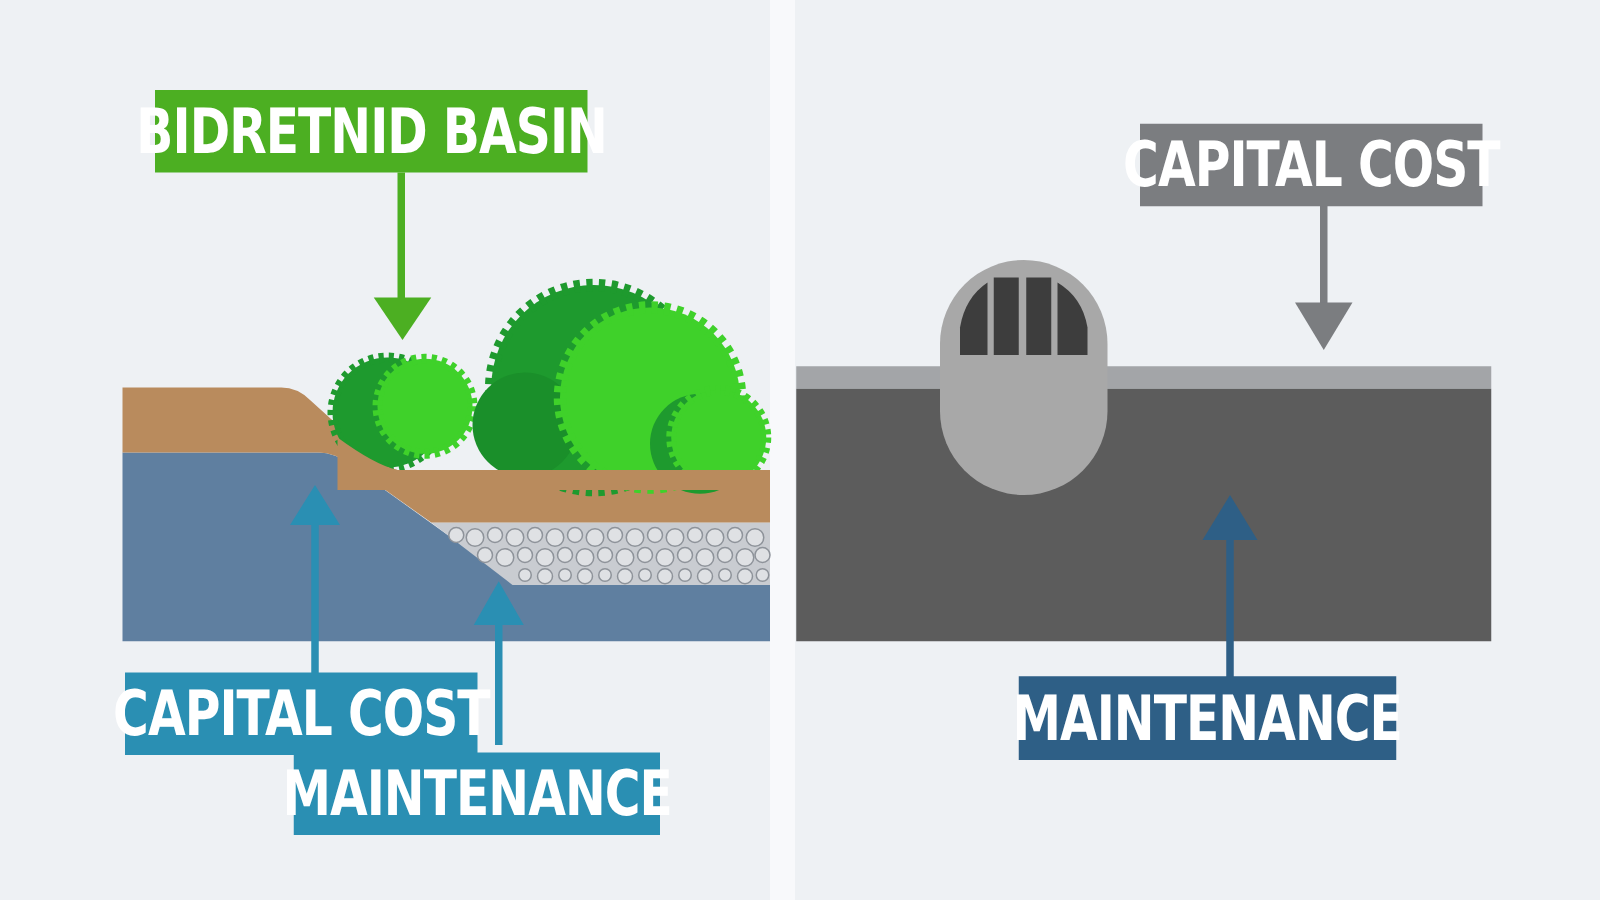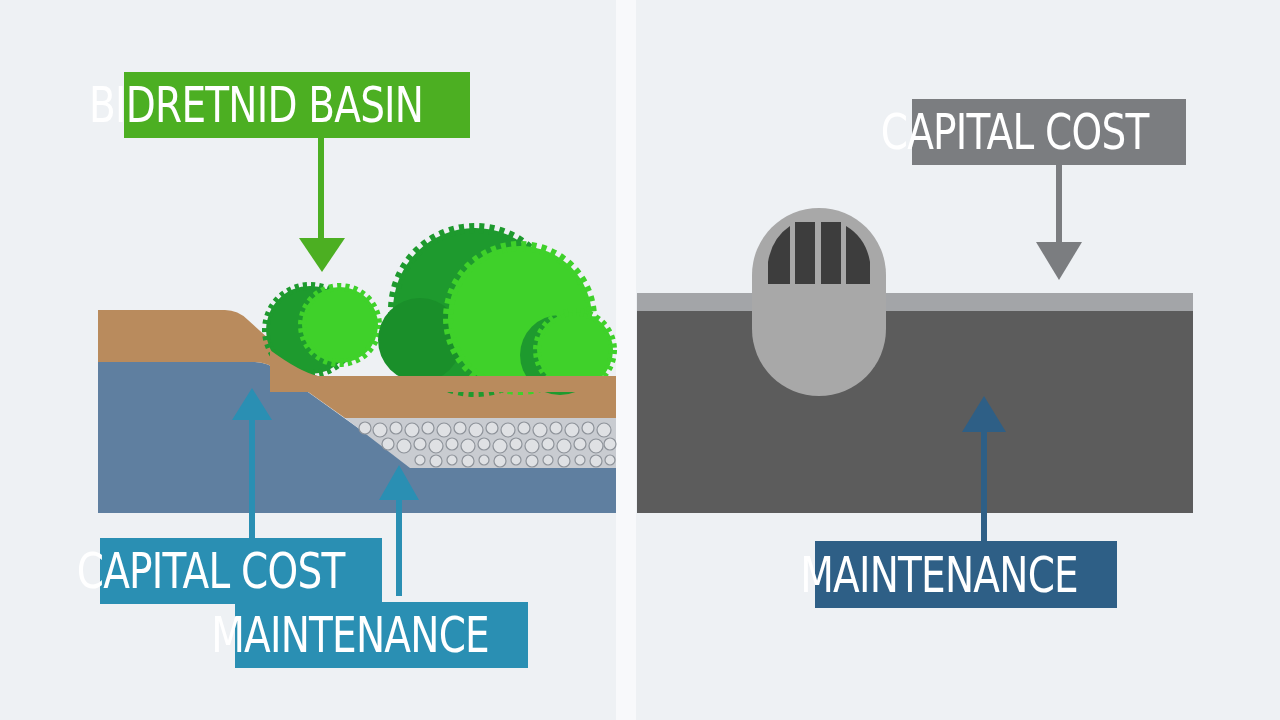--- a/index.html
+++ b/index.html
@@ -1,20 +1,20 @@
 <!DOCTYPE html>
 <html><head>
   <meta charset="utf-8">
   <style>
     html, body { margin:0; padding:0; }
     body { width:1280px; height:720px; position:relative; overflow:hidden; background:#eef1f4; font-family:"Liberation Sans", sans-serif; }
     .panel { position:absolute; top:0; height:720px; background:#eef1f4; }
     .divider { position:absolute; left:616px; top:0; width:20px; height:720px; background:#f8f9fb; }
     svg { position:absolute; left:0; top:0; }
-    .label { position:absolute; color:#ffffff; font-family:"DejaVu Sans", sans-serif; font-weight:normal; letter-spacing:-1px; display:flex; align-items:center; justify-content:flex-end; white-space:nowrap; transform-origin:center; }
+    .label { position:absolute; color:#ffffff; font-family:"DejaVu Sans", sans-serif; font-weight:bold; letter-spacing:-1px; display:flex; align-items:center; justify-content:center; white-space:nowrap; transform-origin:center; }
     .label span { display:inline-block; transform:scaleX(0.78); }
   </style>
 </head>
 <body>
 
 <div class="panel" style="left:0;width:616px;"></div>
 <div class="divider"></div>
 <div class="panel" style="left:636px;width:644px;"></div>
 
 <svg width="1280" height="720" viewBox="0 0 1280 720">

